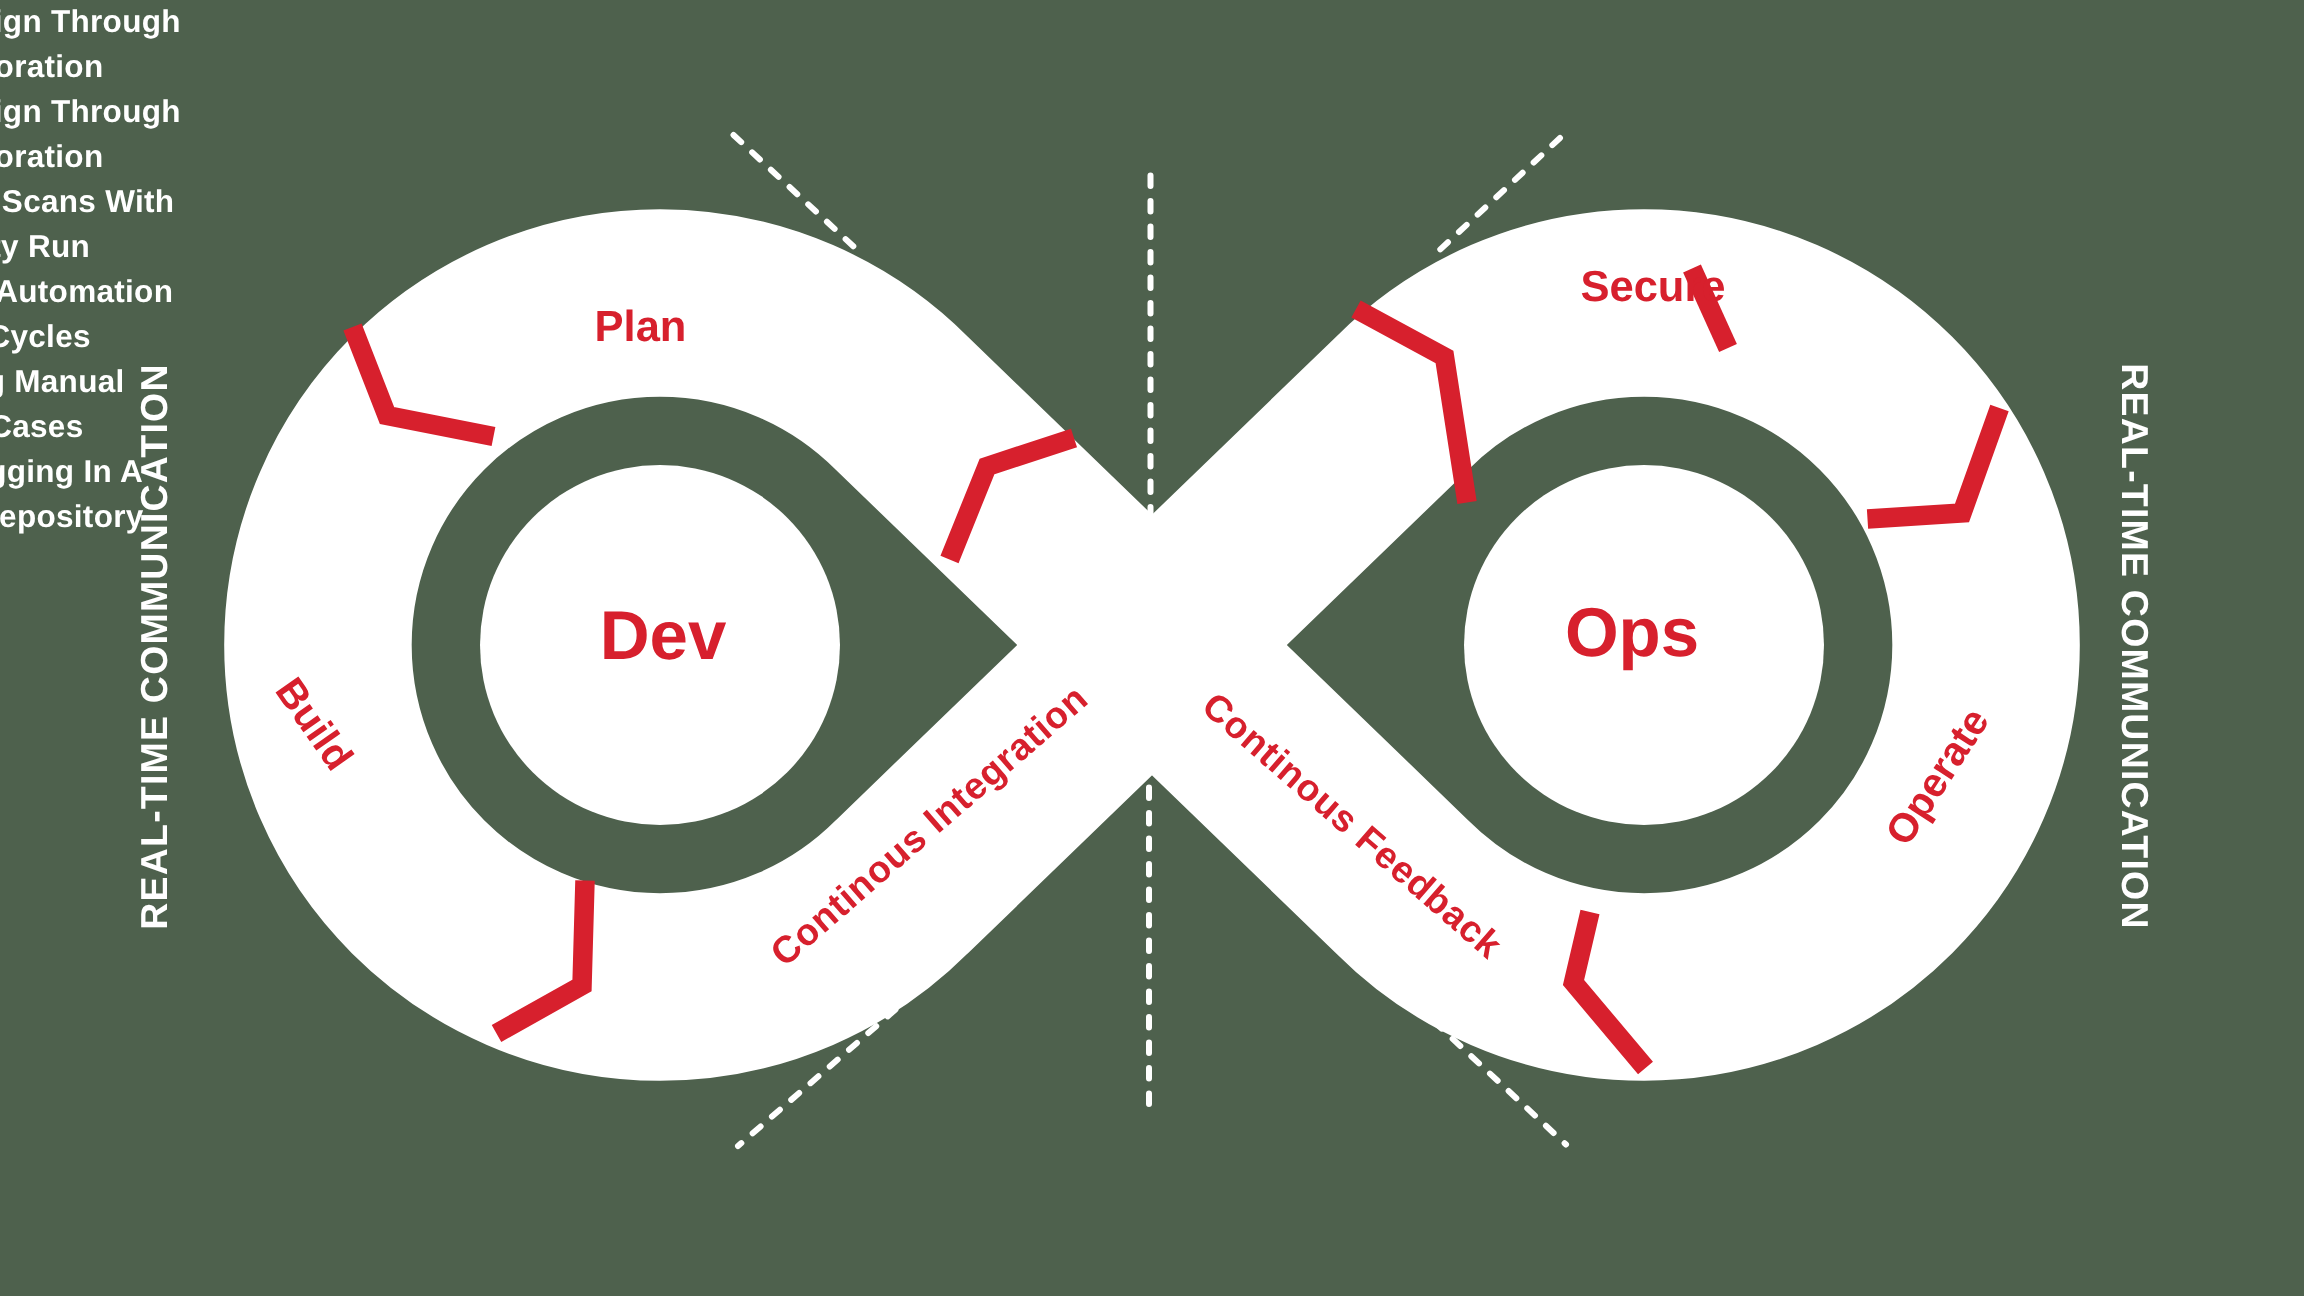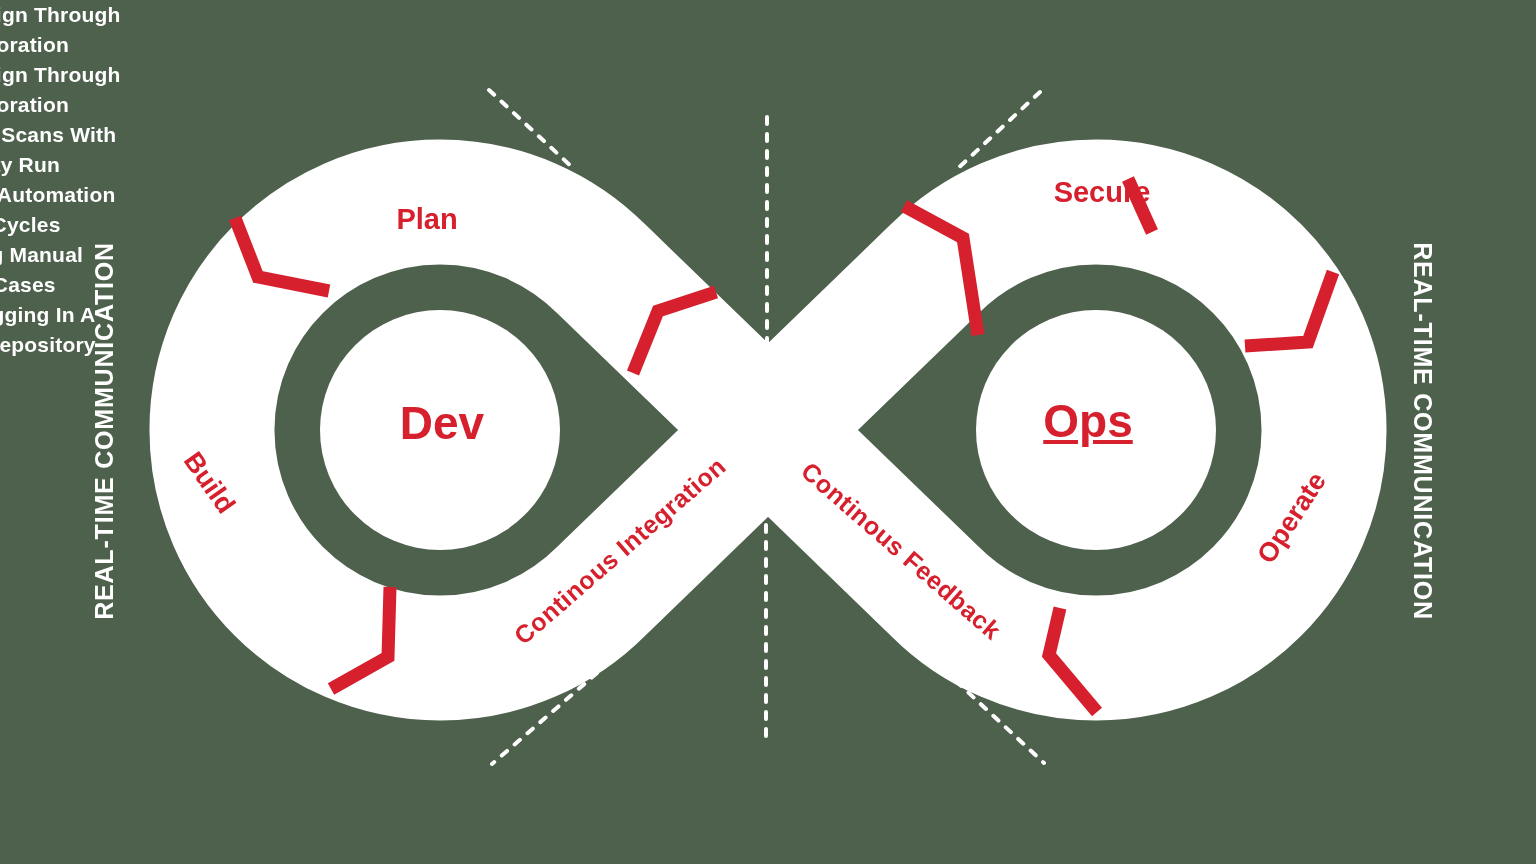--- a/index.html
+++ b/index.html
@@ -114,15 +114,15 @@
 
   <div class="txt stage-label" style="left:427px;top:185px;margin-top:34px;">Plan</div>
   <div class="txt stage-label" style="left:1102px;top:192px;">Secure</div>
   <div class="txt stage-label" style="left:209px;top:483px;transform:translate(-50%,-50%) rotate(55deg);font-size:27px;">Build</div>
   <div class="txt stage-label" style="left:1292px;top:518px;transform:translate(-50%,-50%) rotate(-57deg);font-size:27px;">Operate</div>
 
   <div class="txt flow-label" style="left:620px;top:551px;transform:translate(-50%,-50%) rotate(-41deg);">Continous Integration</div>
   <div class="txt flow-label" style="left:901px;top:551px;transform:translate(-50%,-50%) rotate(41deg);">Continous Feedback</div>
 
   <div class="txt core-label" style="left:442px;top:423px;text-align:center;">Dev</div>
-  <div class="txt core-label" style="left:1088px;top:421px;text-decoration:underline;">Ops</div>
+  <div class="txt core-label" style="left:1088px;top:421px;">Ops</div>
 
 </div>
 
 </body></html>

